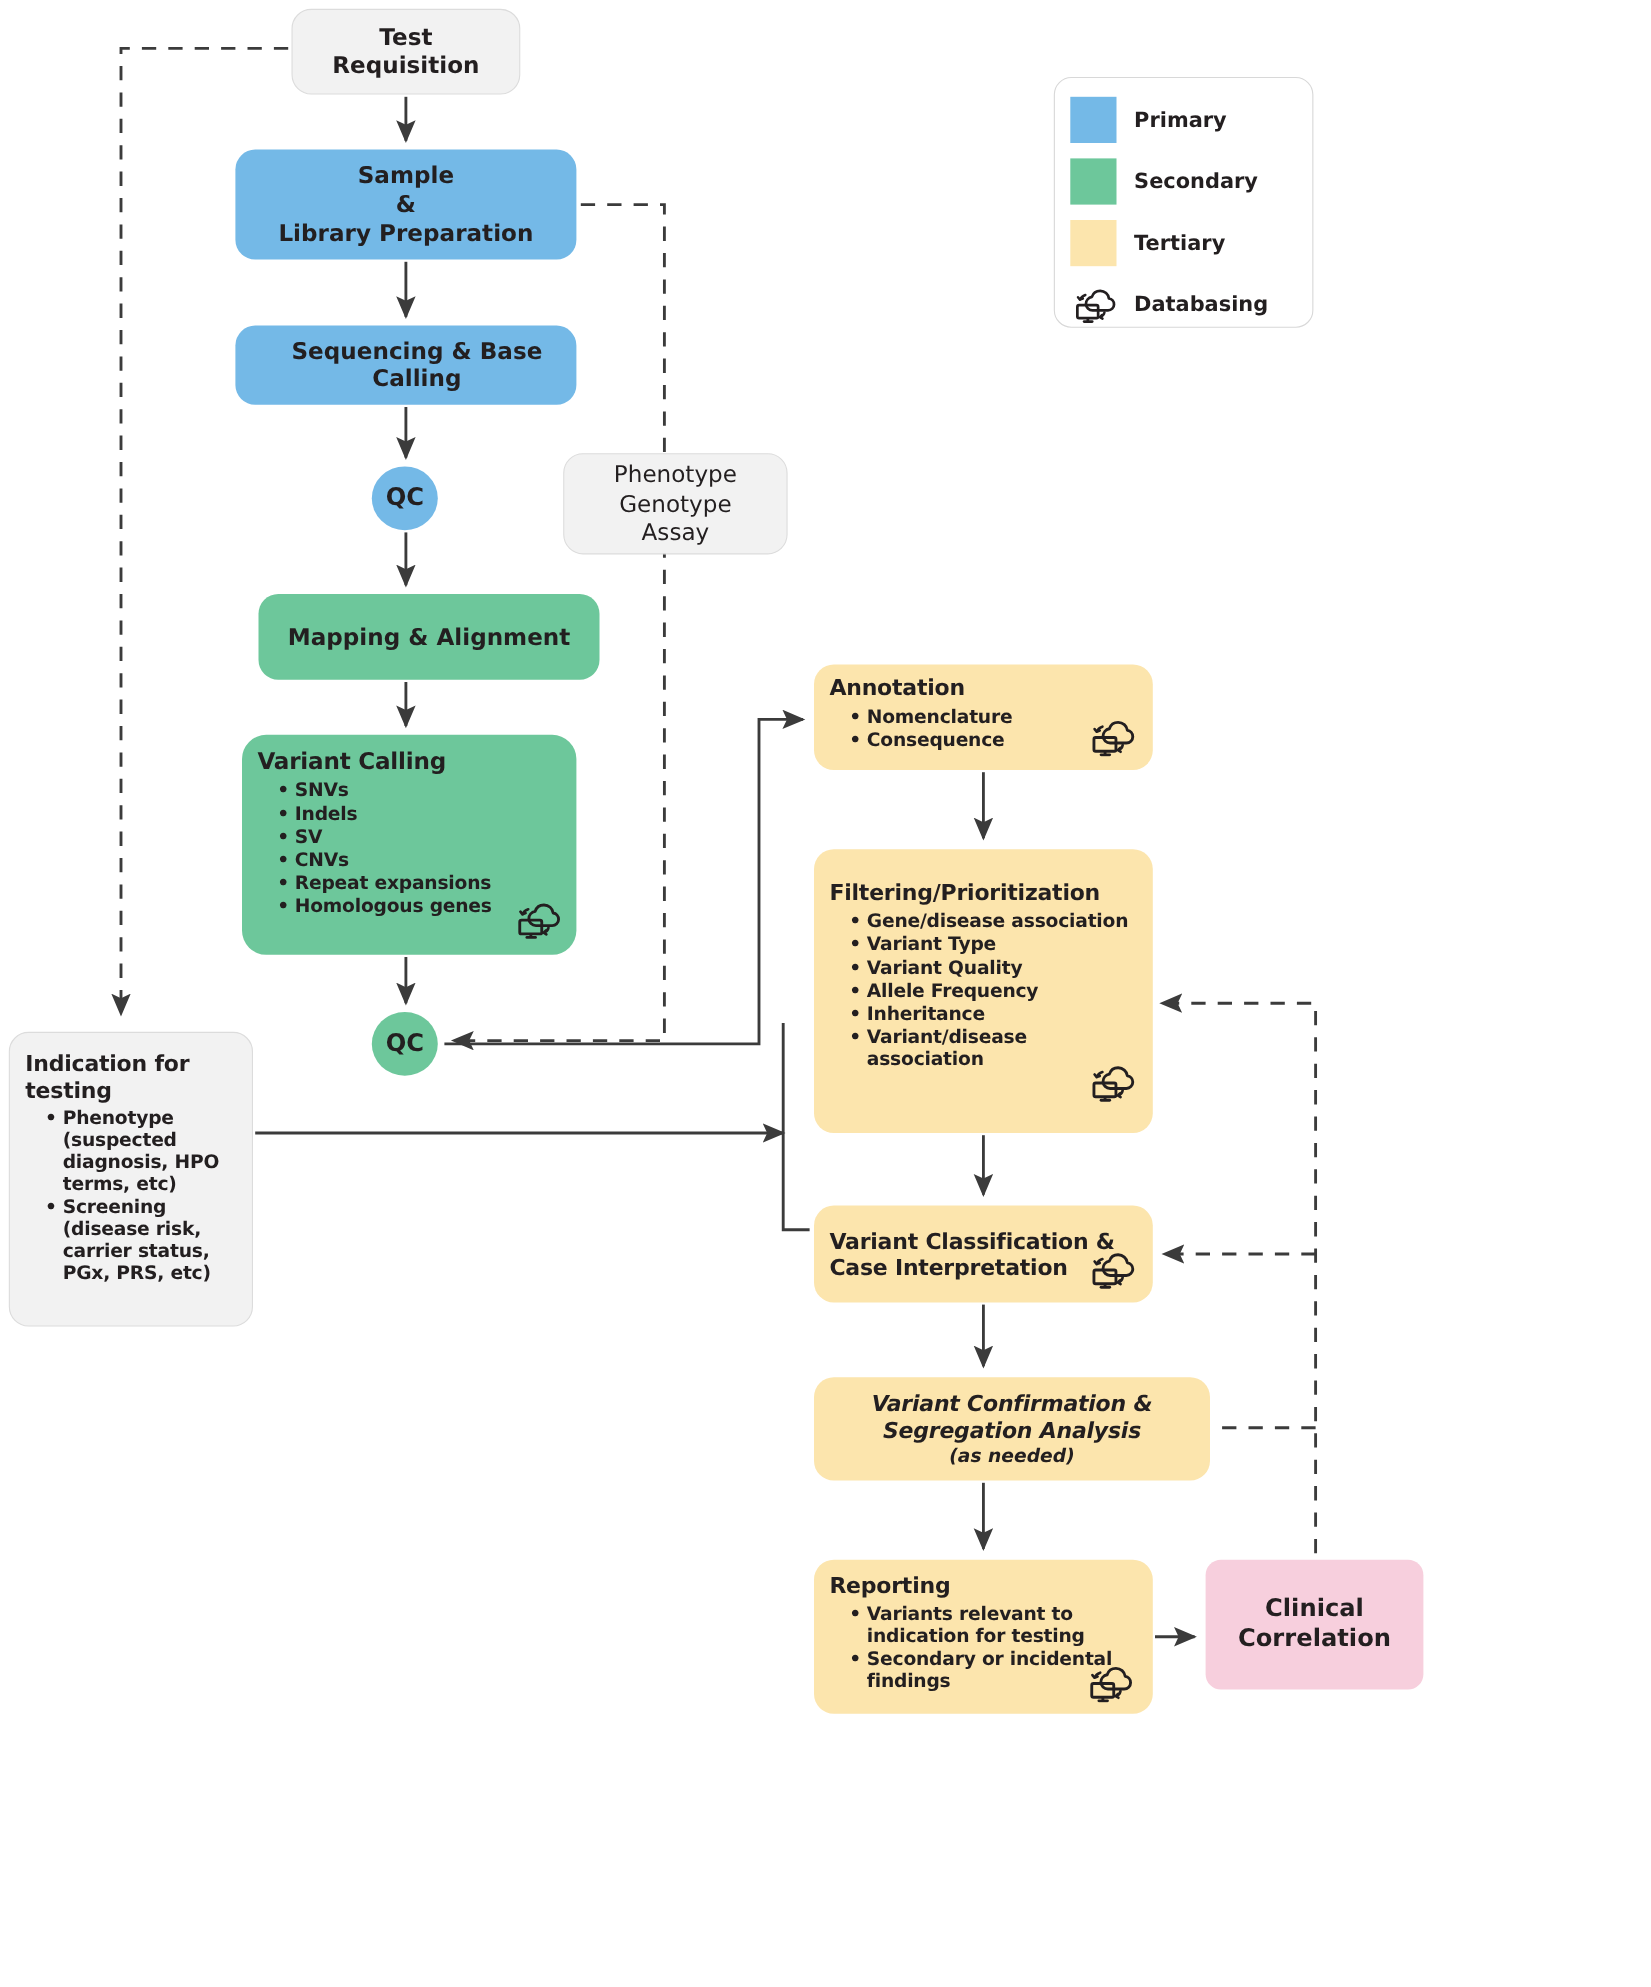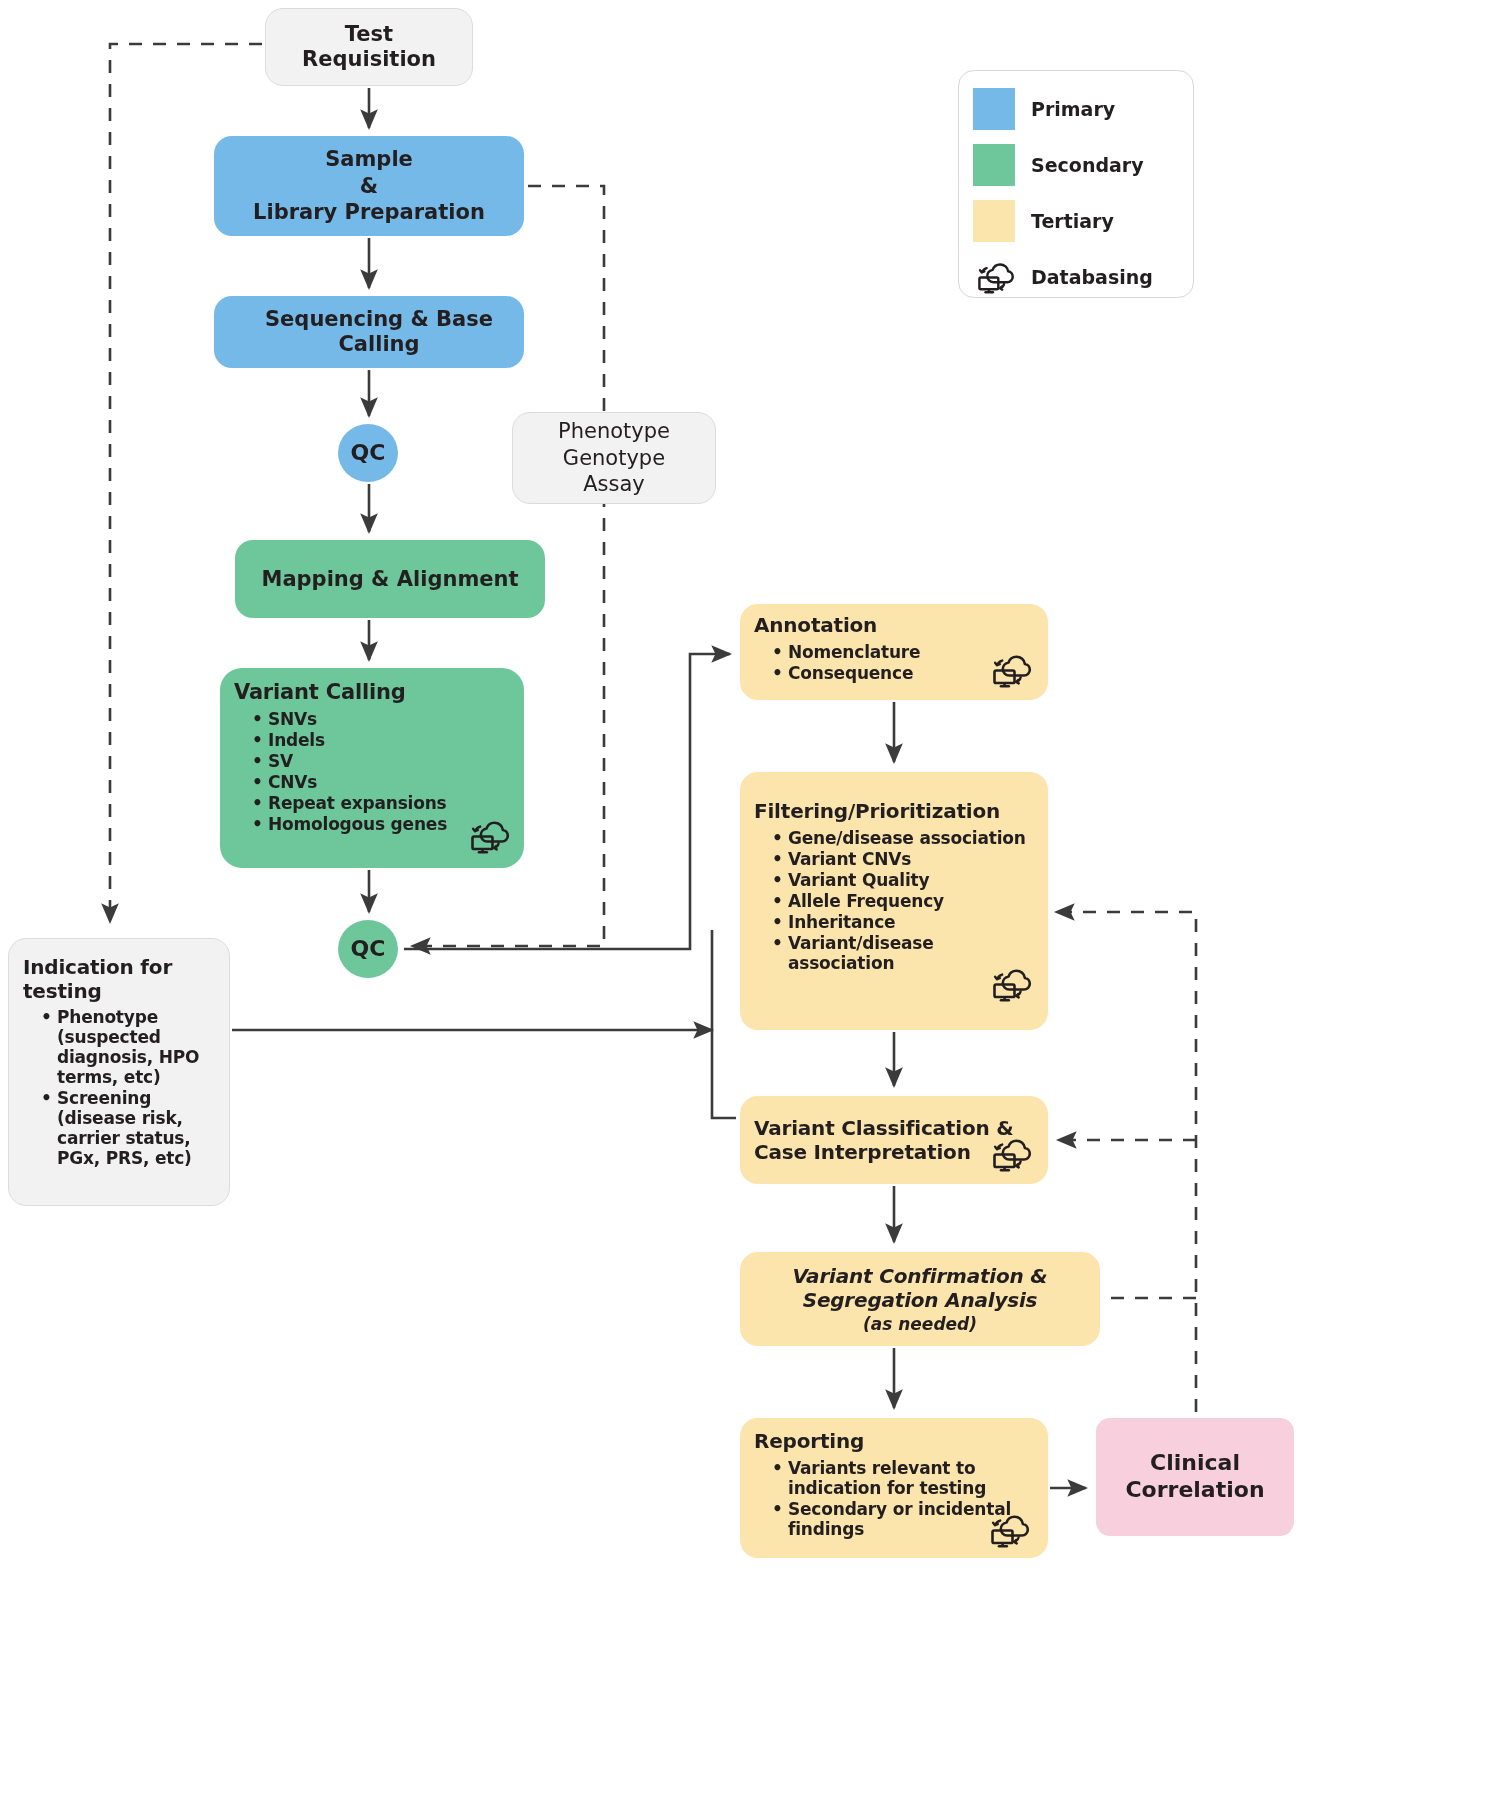--- a/index.html
+++ b/index.html
@@ -352,21 +352,21 @@
         <span>Screening</span>
         <span class="sub">(disease risk, carrier status, PGx, PRS, etc)</span>
       </li>
     </ul>
   </div>
 
   <div class="node yellow" id="n-filtering">
     <div class="title">Filtering/Prioritization</div>
     <ul>
       <li>Gene/disease association</li>
-      <li>Variant CNVs</li>
+      <li>Variant Type</li>
       <li>Variant Quality</li>
       <li>Allele Frequency</li>
       <li>Inheritance</li>
       <li>Variant/disease association</li>
     </ul>
     <span class="db-icon" style="right:14px; bottom:28px;">
       <svg viewBox="0 0 46 36" xmlns="http://www.w3.org/2000/svg">
         <path d="M20.5 10.5c1.1-3.4 4.3-5.8 8-5.8 4.3 0 7.9 3.2 8.4 7.3 2.8.4 4.9 2.8 4.9 5.7 0 3.2-2.6 5.8-5.8 5.8H21.2c-3.5 0-6.4-2.9-6.4-6.4 0-3.2 2.4-5.9 5.7-6.6z" fill="none" stroke="#231f20" stroke-width="2.6" stroke-linejoin="round"></path>
         <rect x="6.5" y="18.5" width="20" height="12.5" rx="1.6" fill="none" stroke="#231f20" stroke-width="2.6"></rect>
         <path d="M13 34.2h7.8" stroke="#231f20" stroke-width="2.6" stroke-linecap="round"></path>

